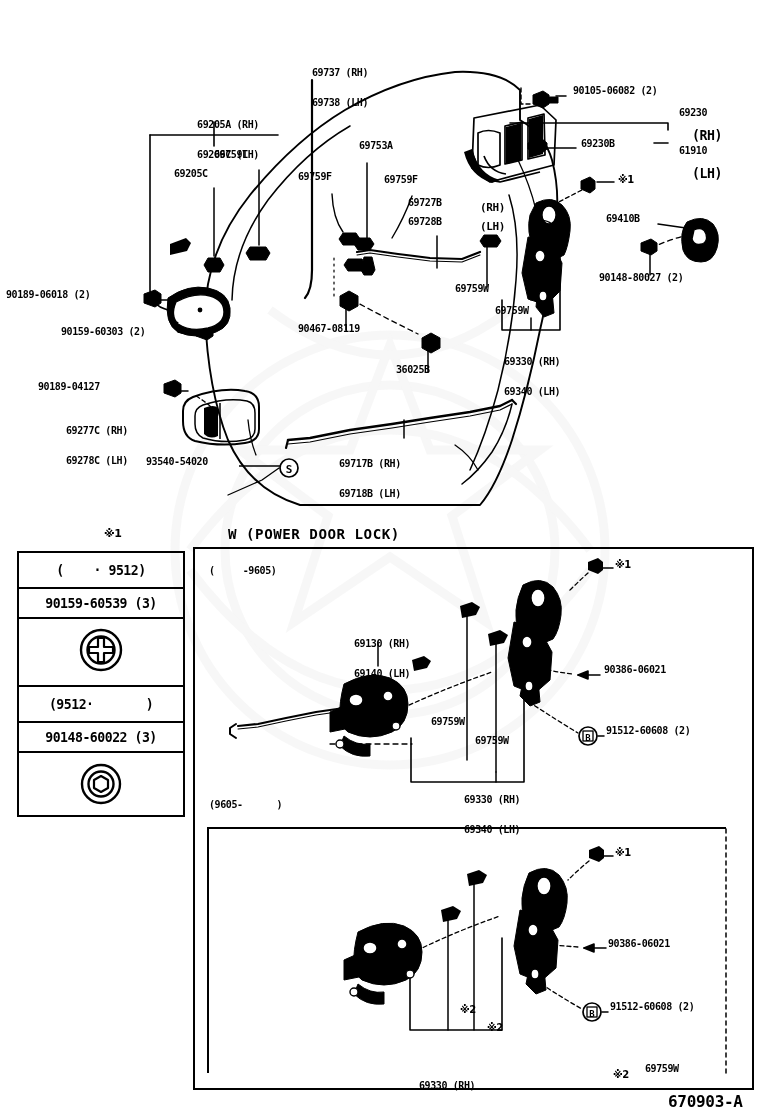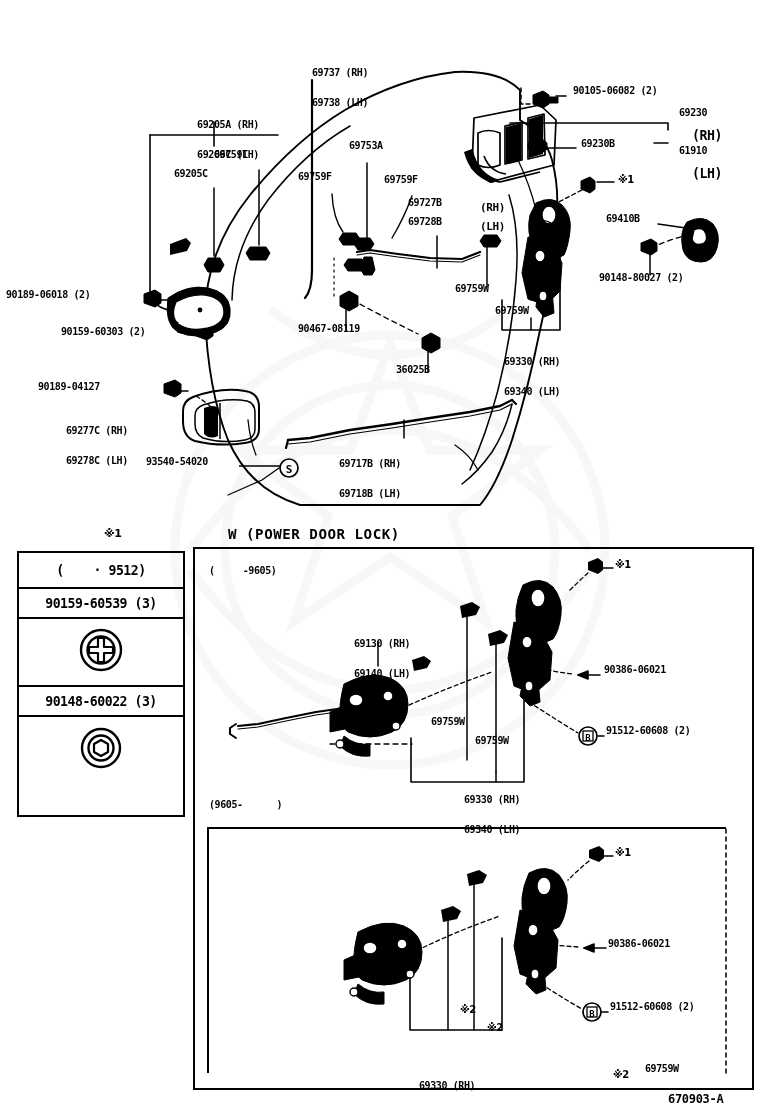--- a/index.html
+++ b/index.html
@@ -35,21 +35,21 @@
   .panel{position:absolute;border:2px solid #000;box-sizing:border-box;background:transparent;}
   .tbl{position:absolute;border:2px solid #000;box-sizing:border-box;}
   .tbl .row{border-bottom:2px solid #000;box-sizing:border-box;display:flex;
             align-items:center;justify-content:center;}
   .tbl .row:last-child{border-bottom:none;}
   .tbl .txt{font-weight:bold;font-size:13.2px;white-space:pre;letter-spacing:-0.5px;}
   .tbl .rng{font-weight:bold;font-size:13.2px;white-space:pre;letter-spacing:-0.5px;}
 
   .kanji{font-family:"DejaVu Sans","Liberation Sans",sans-serif;font-size:10px;font-weight:bold;}
 
-  .footer{position:absolute;font-weight:bold;font-size:12px;letter-spacing:-0.3px;}
+  .footer{position:absolute;font-weight:bold;font-size:16px;letter-spacing:-0.3px;}
 </style>
 </head>
 <body>
 
 <div id="stage">
 
   <div class="watermark">
     <svg viewBox="0 0 520 560">
       <g fill="none" stroke="#777" stroke-width="9">
         <ellipse cx="260" cy="300" rx="215" ry="215"></ellipse>
@@ -246,21 +246,21 @@
     <div>69738 (LH)</div>
   </div>
 
   <div class="lbl s15 ctr two" style="left:228px;top:100px;">
     <div>69205A (RH)</div>
     <div>69206C (LH)</div>
   </div>
 
   <div class="lbl s15" style="left:214px;top:150px;text-align:right;">69759T</div>
   <div class="lbl s15" style="left:174px;top:169px;">69205C</div>
-  <div class="lbl s15" style="left:349px;top:141px;">69753A</div>
+  <div class="lbl s15" style="left:359px;top:141px;">69753A</div>
   <div class="lbl s15" style="left:298px;top:172px;">69759F</div>
   <div class="lbl s15" style="left:384px;top:175px;">69759F</div>
 
   <div class="lbl s15" style="left:408px;top:198px;">69727B</div>
   <div class="lbl s11" style="left:480px;top:202px;">(RH)</div>
   <div class="lbl s15" style="left:408px;top:217px;">69728B</div>
   <div class="lbl s11" style="left:480px;top:221px;">(LH)</div>
 
   <div class="lbl s15" style="left:573px;top:86px;">90105-06082 (2)</div>
   <div class="lbl s15" style="left:679px;top:108px;">69230</div>
@@ -321,20 +321,23 @@
     </div>
     <div class="row" style="height:68px;">
       <span>
         <svg width="50" height="50" viewBox="0 0 50 50">
           <circle cx="25" cy="25" r="20" fill="#fff" stroke="#000" stroke-width="2.4"></circle>
           <circle cx="25" cy="25" r="13.5" fill="#fff" stroke="#000" stroke-width="2.4"></circle>
           <path d="M22 13 h6 v9 h9 v6 h-9 v9 h-6 v-9 h-9 v-6 h9 z" fill="#fff" stroke="#000" stroke-width="2.2" stroke-linejoin="round"></path>
         </svg>
       </span>
     </div>
+    <div class="row" style="height:36px;">
+      <span class="rng">(9512·       )</span>
+    </div>
     <div class="row" style="height:30px;">
       <span class="txt">90148-60022 (3)</span>
     </div>
     <div class="row" style="height:66px;">
       <span>
         <svg width="50" height="50" viewBox="0 0 50 50">
           <circle cx="25" cy="25" r="19" fill="#fff" stroke="#000" stroke-width="2.4"></circle>
           <circle cx="25" cy="25" r="12.5" fill="#fff" stroke="#000" stroke-width="2.4"></circle>
           <path d="M25 17 l7 4 v8 l-7 4 l-7 -4 v-8 z" fill="#fff" stroke="#000" stroke-width="2.2" stroke-linejoin="round"></path>
         </svg>

